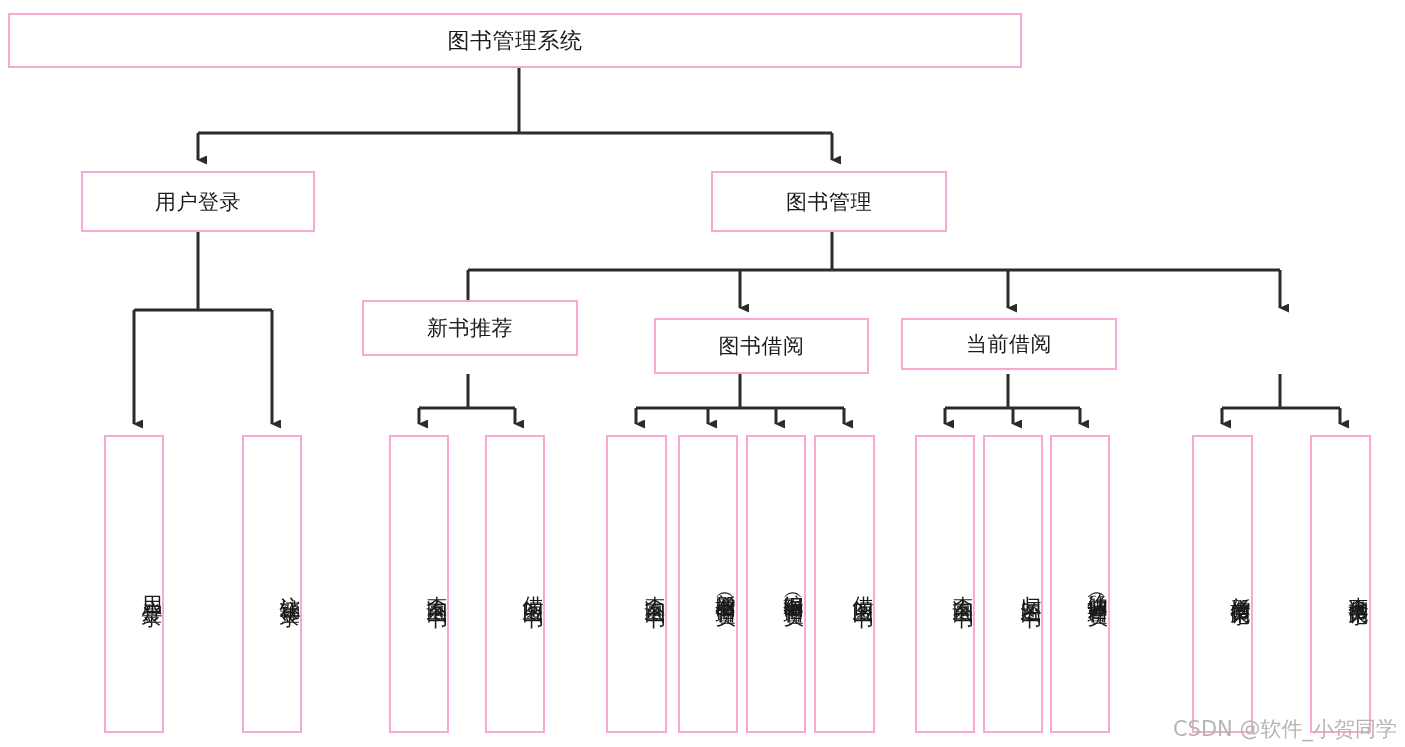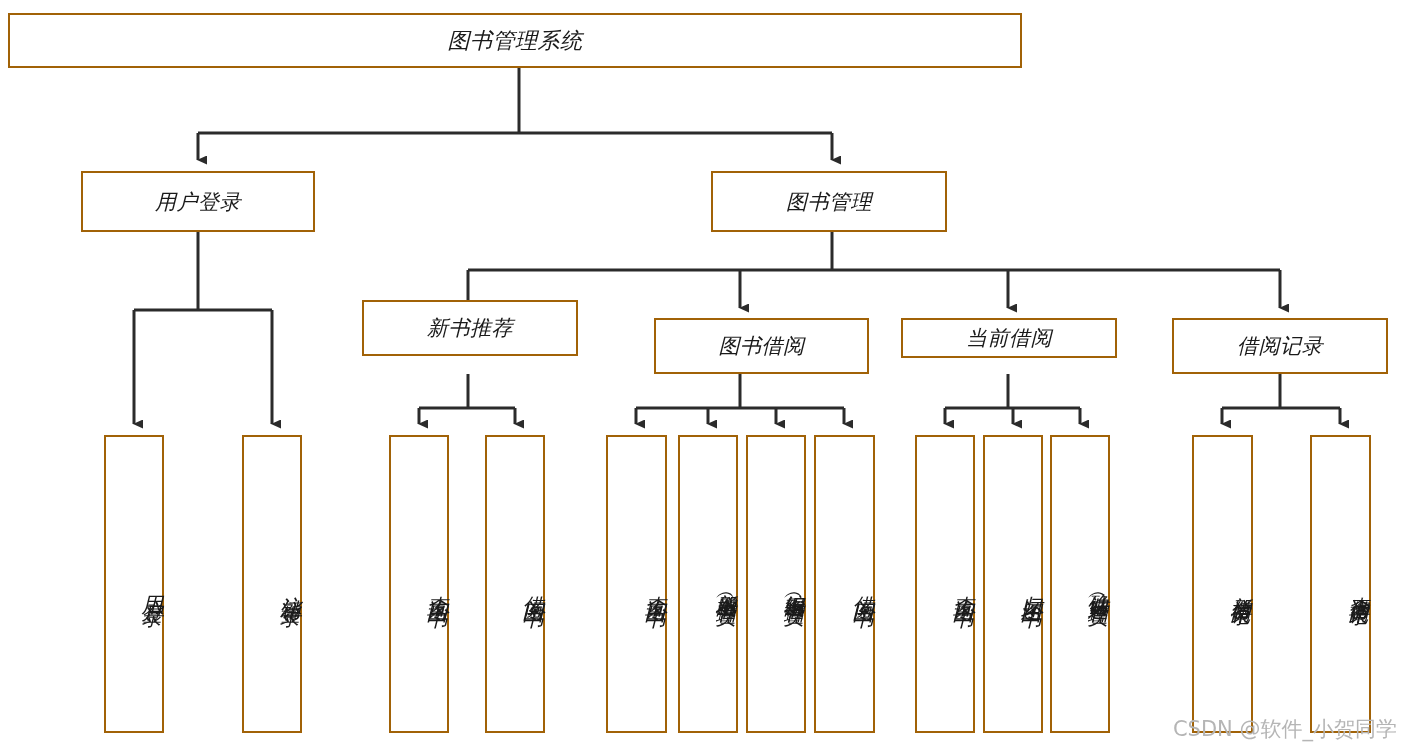--- a/index.html
+++ b/index.html
@@ -19,22 +19,21 @@
     position: absolute;
     left: 0;
     top: 0;
     width: 1405px;
     height: 747px;
   }
   .node-box {
     position: absolute;
     box-sizing: border-box;
     background: #ffffff;
-    border: 2px solid #a16207;
-    font-style: italic;
+    border: 2px solid #f9a8d4;
   }
   .node-label {
     position: absolute;
     left: 0;
     top: 0;
     width: 100%;
     height: 100%;
     display: flex;
     align-items: center;
     justify-content: center;
@@ -147,25 +146,22 @@
   <div class="node-box horiz-node" style="left:711px; top:171px; width:236px; height:61px;">
     <span class="node-label">图书管理</span>
   </div>
 
   <div class="node-box horiz-node" style="left:362px; top:300px; width:216px; height:56px;">
     <span class="node-label">新书推荐</span>
   </div>
   <div class="node-box horiz-node" style="left:633px; top:318px; width:215px; height:56px;margin-left:21px;">
     <span class="node-label">图书借阅</span>
   </div>
-  <div class="node-box horiz-node" style="left:901px; top:318px; width:216px; height:40px;padding-left:27px;">
+  <div class="node-box horiz-node" style="left:901px; top:318px; width:216px; height:52px;padding-left:27px;">
     <span class="node-label">当前借阅</span>
-  </div>
-  <div class="node-box horiz-node" style="left:1172px; top:318px; width:216px; height:56px;">
-    <span class="node-label">借阅记录</span>
   </div>
 
   <div class="node-box vert-node" style="left:104px; top:435px; width:60px; height:298px;">
     <span class="node-label">用户登录</span>
   </div>
   <div class="node-box vert-node" style="left:242px; top:435px; width:60px; height:298px;">
     <span class="node-label">注销登录</span>
   </div>
 
   <div class="node-box vert-node" style="left:389px; top:435px; width:60px; height:298px;">

